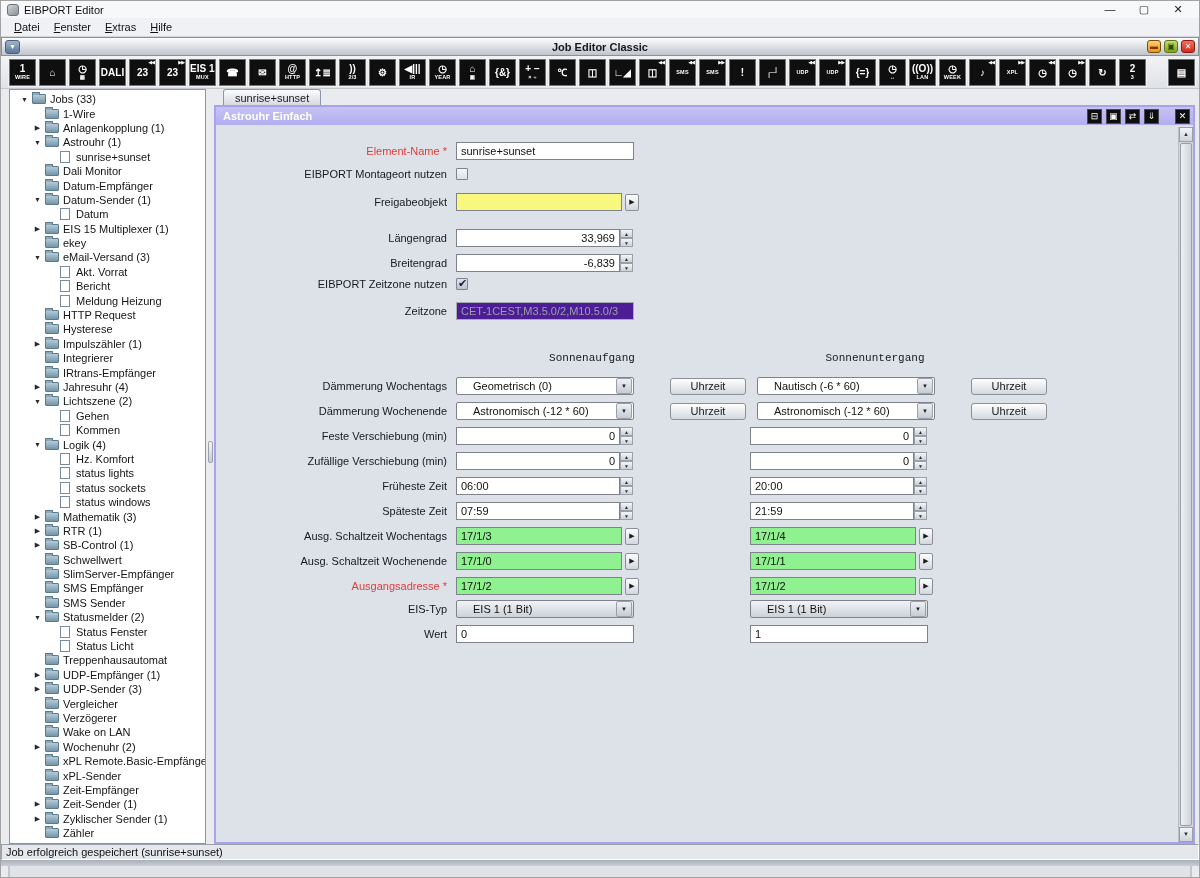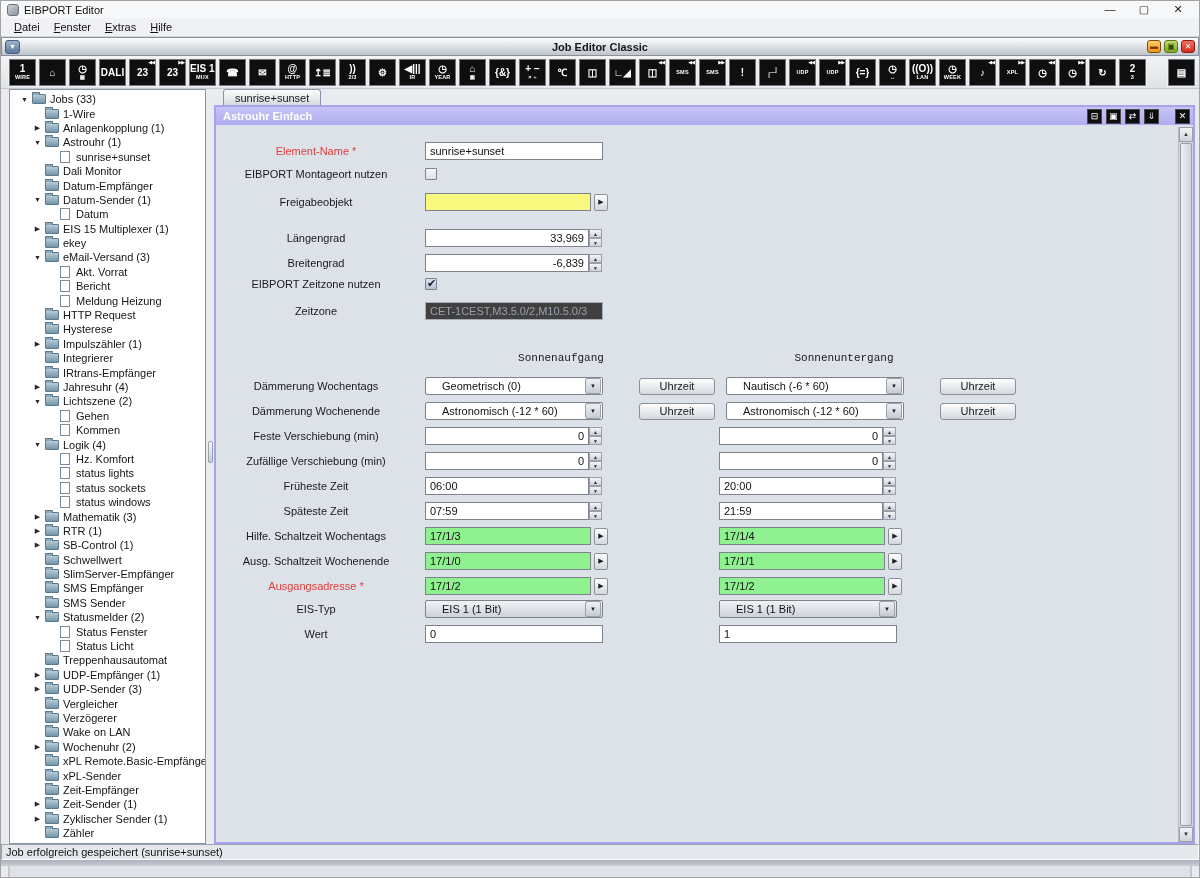--- a/index.html
+++ b/index.html
@@ -68,29 +68,29 @@
   .pbtn.close { margin-left:12px; }
 
   .pbody { flex:1; overflow:hidden; margin-right:16px; padding-top:17px; }
 
   .vscroll { position:absolute; top:20px; right:0; bottom:0; width:15px; background:#d2d6dc; border-left:1px solid #b9bec6; display:flex; flex-direction:column; }
   .sarr { height:15px; flex:none; background:linear-gradient(#f2f4f6,#cfd4da); border:1px solid #9aa0aa; font-size:6px; color:#333; text-align:center; line-height:13px; }
   .sthumb { flex:1; margin:1px 1px; background:linear-gradient(90deg,#eef0f3,#cfd4db); border:1px solid #9aa0aa; border-radius:2px; }
 
   
   .frow { display:flex; align-items:center; height:18px; margin-bottom:7px; }
-  .flabel { width:209px; flex:none; text-align:center; padding-right:9px; color:#17191c; }
+  .flabel { width:240px; flex:none; text-align:right; padding-right:9px; color:#17191c; }
   .flabel.req { color:#e03c3c; }
   .cell { width:196px; flex:none; display:flex; align-items:center; }
   .cell2 { margin-left:11px; }
   .spacer87 { width:87px; flex:none; }
   .hcell { width:272px; flex:none; text-align:center; color:#17191c; }
 
   .tfield, .disfield { width:178px; height:18px; border:1px solid #7d828c; background:#fff; display:flex; align-items:center; padding:0 4px; overflow:hidden; white-space:nowrap; }
-  .disfield { background:#404040; color:#99a0a9; border-color:#a6abb4; }
+  .disfield { background:#4c1d95; color:#99a0a9; border-color:#a6abb4; }
   .yfield { width:166px; height:18px; border:1px solid #7d828c; background:#f8f87e; display:flex; align-items:center; padding:0 4px; }
   .gfield { width:166px; height:18px; border:1px solid #7d828c; background:#90f190; display:flex; align-items:center; padding:0 4px; }
   .abtn { width:14px; height:17px; margin-left:3px; background:linear-gradient(#fdfdfe,#d3d7dd); border:1px solid #8a9099; border-radius:2px; font-size:0; display:flex; align-items:center; justify-content:center; }
   .abtn::before { content:"▶"; font-size:7px; color:#1c1c1c; }
 
   .spinfield { width:164px; height:18px; border:1px solid #7d828c; background:#fff; display:flex; align-items:center; padding:0 4px; }
   .spinfield .v { flex:1; white-space:nowrap; overflow:hidden; }
   .alignR .v { text-align:right; }
   .spin { width:13px; height:18px; display:flex; flex-direction:column; flex:none; }
   .spin i { flex:1; background:linear-gradient(#f4f6f8,#ccd1d8); border:1px solid #9aa0aa; font-size:0; display:flex; align-items:center; justify-content:center; }
@@ -833,21 +833,21 @@
                   <span class="v">21:59</span>
                 </span>
               <span class="spin">
                   <i class="su"></i>
                   <i class="sd"></i>
                 </span>
             </span>
           </div>
 
           <div class="frow">
-            <span class="flabel">Hilfe. Schaltzeit Wochentags</span>
+            <span class="flabel">Ausg. Schaltzeit Wochentags</span>
             <span class="cell">
               <span class="gfield">17/1/3</span>
               <span class="abtn"></span>
             </span>
             <span class="spacer87"></span>
             <span class="cell cell2">
               <span class="gfield">17/1/4</span>
               <span class="abtn"></span>
             </span>
           </div>

